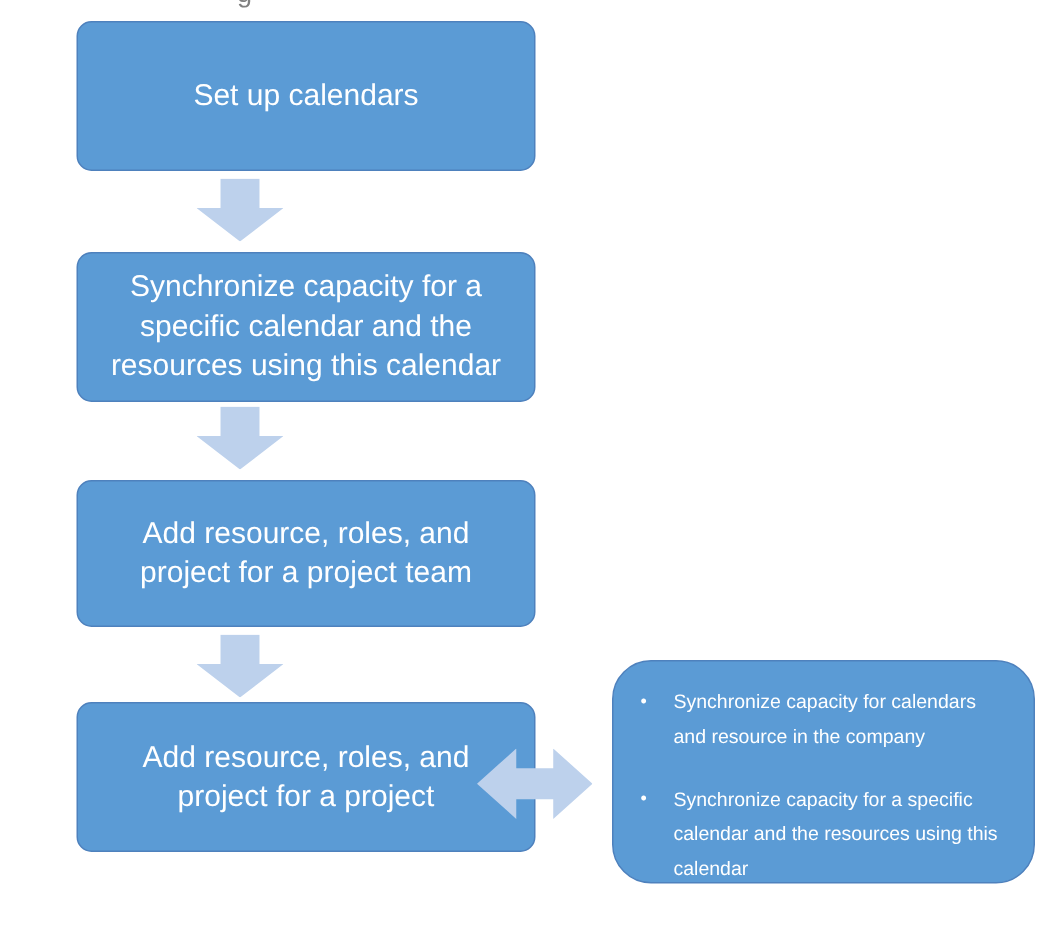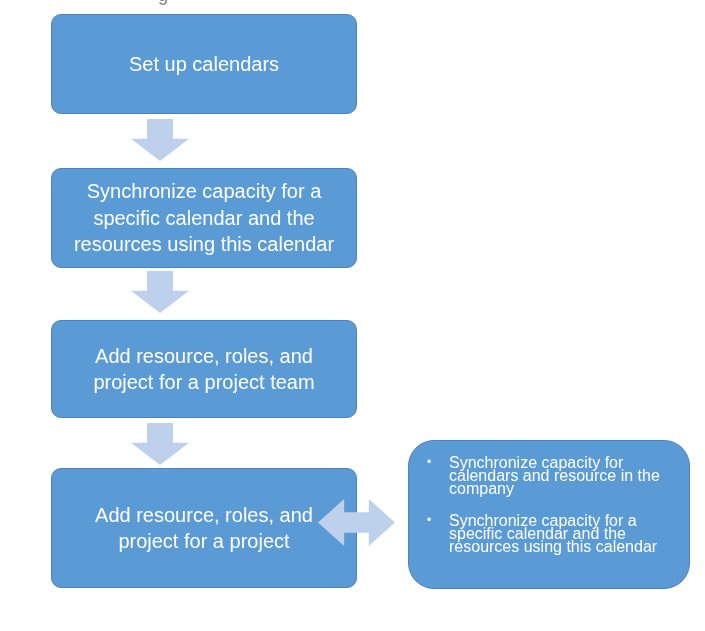--- a/index.html
+++ b/index.html
@@ -52,21 +52,21 @@
     text-align: center;
     color: var(--box-text);
     font-size: 20px;
     line-height: 1.32;
     padding: 0 16px;
     margin-left: 44px;
   }
   .box-1 { top: 14px;  height: 100px; }
   .box-2 { top: 168px; height: 100px; }
   .box-3 { top: 320px; height: 98px; text-align: center;  }
-  .box-4 { top: 468px; height: 120px; text-align: center; }
+  .box-4 { top: 468px; height: 100px; text-align: center; }
 
   .down-arrow {
     position: absolute;
     left: 131px;
     width: 58px;
     height: 42px;
     background: var(--arrow-fill);
     clip-path: polygon(27.6% 0, 72.4% 0, 72.4% 47%, 100% 47%, 50% 100%, 0 47%, 27.6% 47%);
   }
   .arrow-1 { top: 119px; }
@@ -93,22 +93,22 @@
     border: 1px solid var(--box-border);
     border-radius: 26px;
     color: var(--box-text);
     padding: 15px 16px 10px 40px;
   }
   .side-box ul {
     list-style: none;
   }
   .side-box li {
     position: relative;
-    font-size: 16px;
-    line-height: 13px;
+    font-size: 13px;
+    line-height: 23px;
     margin-bottom: 19px;
   }
   .side-box li::before {
     content: "\2022";
     position: absolute;
     left: -22px;
     top: 0;
     font-size: 12px;
   }
 </style>

